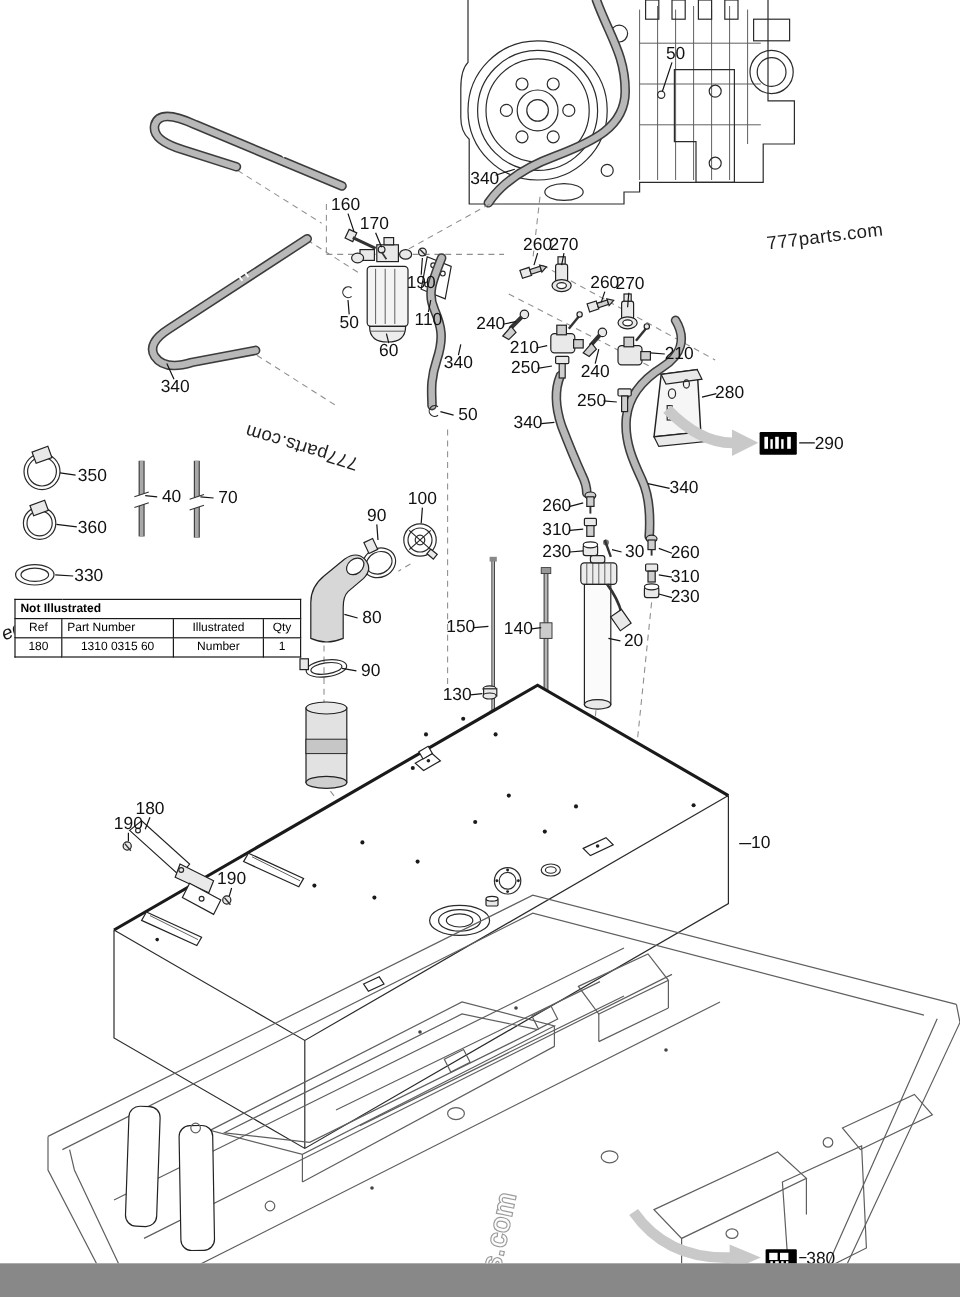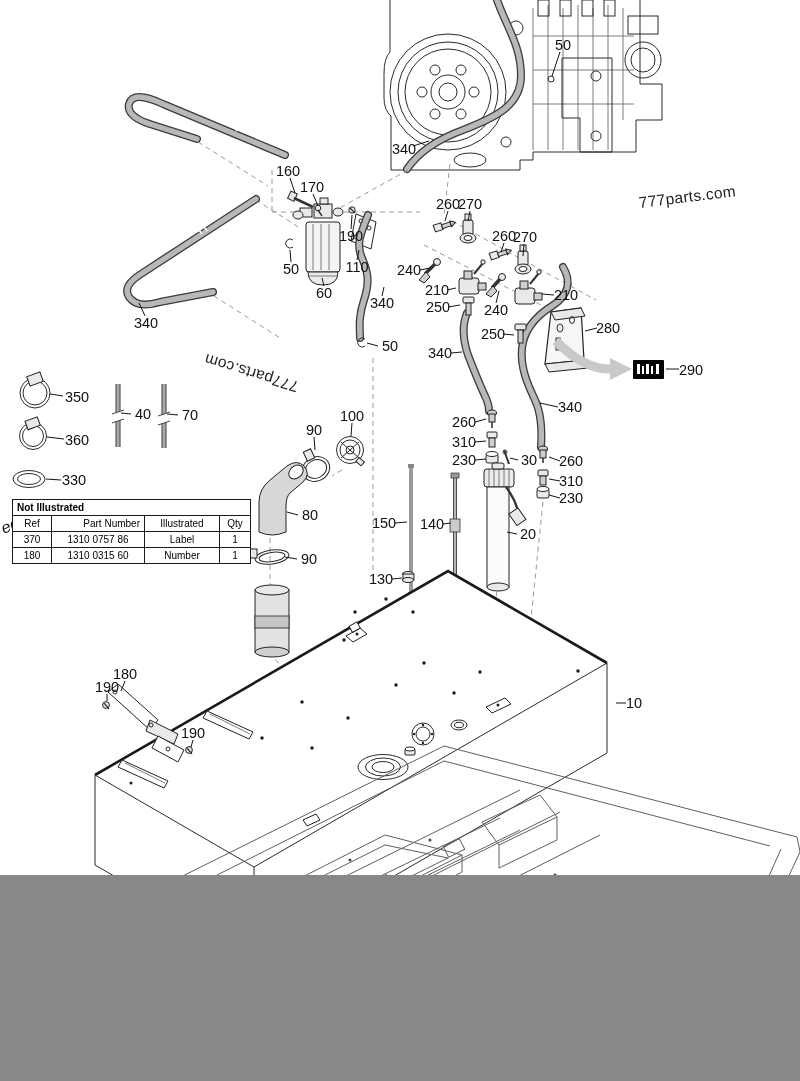--- a/index.html
+++ b/index.html
@@ -1,16 +1,16 @@
 <!DOCTYPE html>
 <html><head>
 <meta charset="utf-8">
 <style>
   html,body{margin:0;padding:0;background:#888;}
-  .canvas{position:relative;width:800px;height:875px;background:var(--bg,#fff);overflow:hidden;
+  .canvas{position:relative;width:800px;height:1053px;background:var(--bg,#fff);overflow:hidden;
           font-family:"Liberation Sans",sans-serif;}
   svg{position:absolute;left:0;top:0;}
   svg text{font-family:"Liberation Sans",sans-serif;}
   .plabel{font-size:14.5px;fill:#111;}
   .wm{fill:#1f1f1f;font-size:15.5px;letter-spacing:.3px;}
   .wm-bottom{font-size:23px;fill:#fdfdfd;stroke:#9a9a9a;stroke-width:2;paint-order:stroke;letter-spacing:1px;}
   .wm-hand{font-size:16px;font-style:italic;fill:#141414;}
   .ln{stroke:var(--line,#2b2b2b);fill:none;stroke-width:1;}
   .lnthin{stroke:#5a5a5a;fill:none;stroke-width:.8;}
   .frame{stroke:#5f5f5f;fill:none;stroke-width:1;}
@@ -28,21 +28,21 @@
   .sticker{fill:var(--sticker,#000);}
   .stkglyph{fill:#fff;}
   
   .nitable{position:absolute;left:12px;top:499px;border-collapse:collapse;background:#fff;
            font-size:10px;color:#000;}
   .nitable th,.nitable td{border:1.4px solid #1a1a1a;padding:0 4px;height:15px;line-height:15px;white-space:nowrap;}
   .nitable th{font-weight:bold;text-align:left;}
   .nitable td{text-align:center;}
   .nitable .c-ref{width:30px;} .nitable .c-pn{width:84px;} .nitable .c-des{width:66px;} .nitable .c-qty{width:22px;}
   .nitable thead tr.cols th{text-align:center;font-weight:normal;}
-  .nitable thead tr.cols th.c-pn{text-align:right;}
+  .nitable thead tr.cols th.c-pn{text-align:left;}
 </style>
 </head>
 <body>
 
 <div class="canvas" style="--bg: #ffffff; --line: #2b2b2b; --hose: #b8b8b8; --arrow: #c9c9c9; --sticker: #000000;">
 
 <svg width="800" height="1081" viewBox="0 0 800 1081">
 
   <g>
     <path class="ln" d="M390,0 L390,52 Q384,58 384,74 L384,98 Q384,110 391,116 L391,170 L520,170 L520,160 L533,160 L533,152 L636,152 L636,120 L662,120 L662,84 L640,84 L640,0" fill="#fff"></path>
@@ -455,26 +455,20 @@
         </tr>
     <tr class="cols" id="ni-headrow">
           <th class="c-ref">Ref</th>
           <th class="c-pn">Part Number</th>
           <th class="c-des">Illustrated</th>
           <th class="c-qty">Qty</th>
         </tr>
   </thead>
   <tbody id="ni-body">
         <tr>
-          <td class="c-ref">370</td>
-          <td class="c-pn">1310 0757 86</td>
-          <td class="c-des">Label</td>
-          <td class="c-qty">1</td>
-        </tr>
-        <tr>
           <td class="c-ref">180</td>
           <td class="c-pn">1310 0315 60</td>
           <td class="c-des">Number</td>
           <td class="c-qty">1</td>
         </tr>
       </tbody>
 </table>
 
 </div>
 

